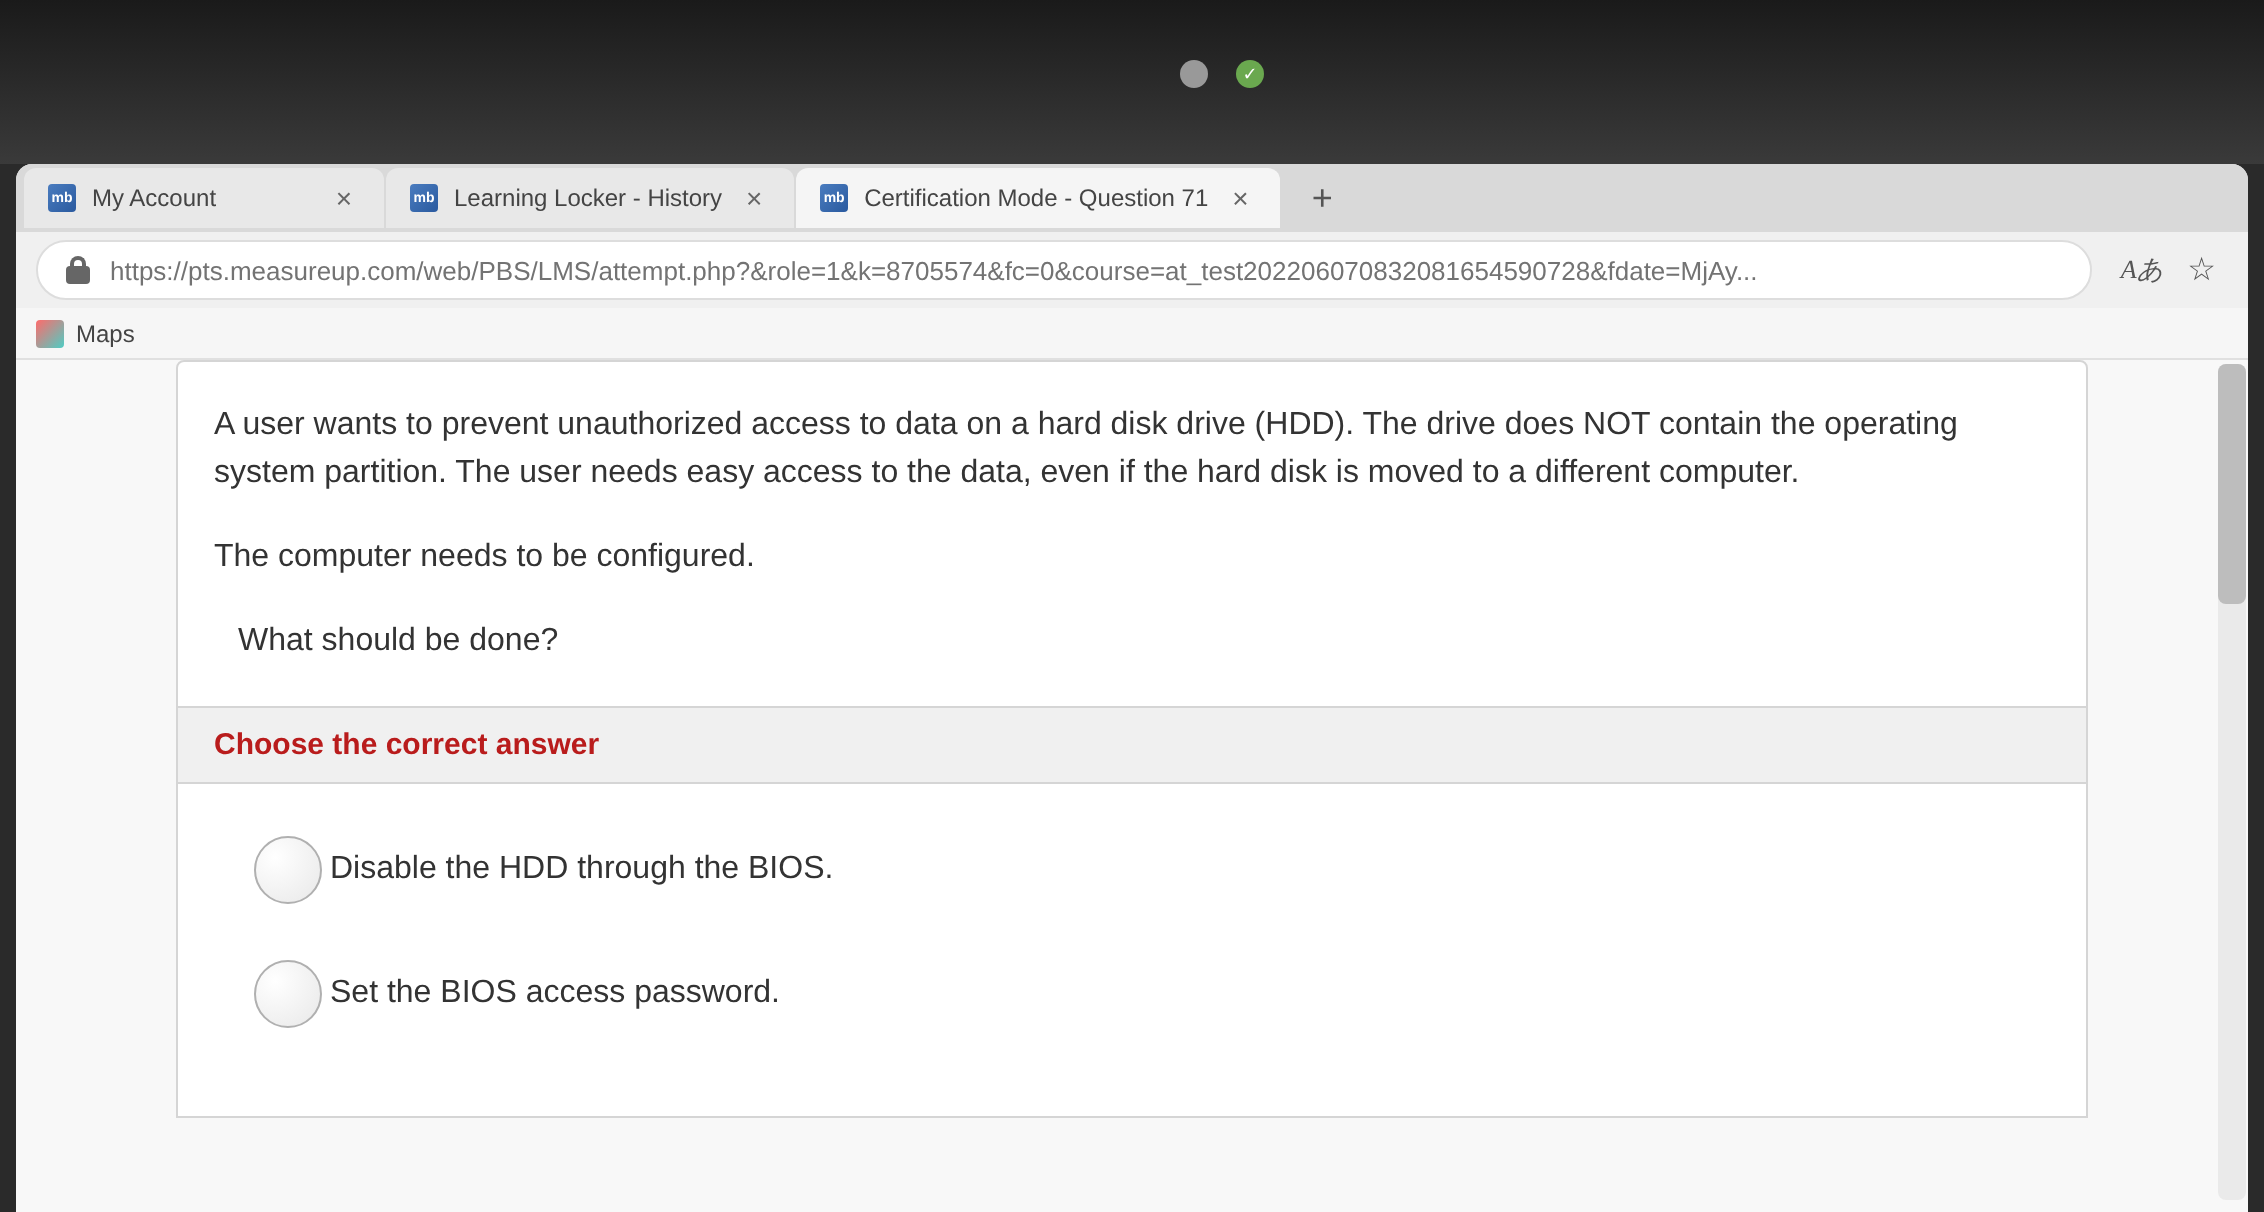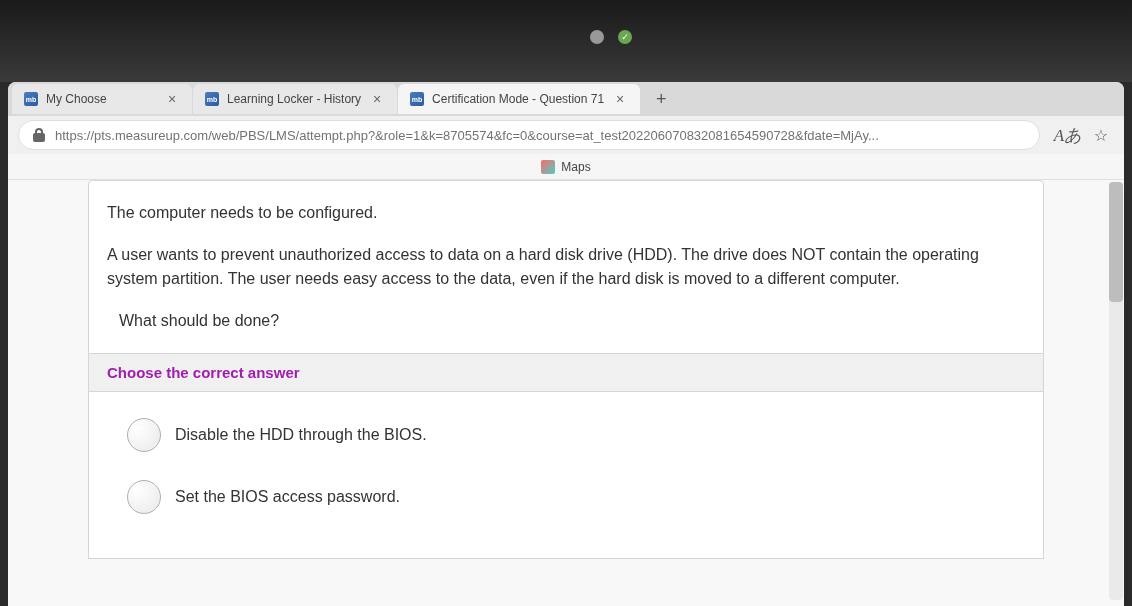--- a/index.html
+++ b/index.html
@@ -159,34 +159,33 @@
       padding: 0 6px;
     }
     .addr-tool {
       color: #555;
       font-size: 14px;
       cursor: pointer;
     }
     .addr-tool.reader {
       font-style: italic;
       font-family: Georgia, serif;
-      font-size: 17px;
+      font-size: 13px;
     }
     .star-icon {
       font-size: 16px;
     }
     .bookmarks-bar {
       display: flex;
       align-items: center;
       height: 26px;
       padding: 0 10px;
       background: #f6f6f6;
       border-bottom: 1px solid #e0e0e0;
       gap: 8px;
-      justify-content: center;
     }
     .bookmark-item {
       display: flex;
       align-items: center;
       gap: 6px;
       font-size: 12px;
       color: #444;
       cursor: pointer;
     }
     .bookmark-icon {
@@ -217,32 +216,32 @@
       margin-bottom: 0;
       margin-left: 12px;
     }
     .answer-header {
       background: #f0f0f0;
       border: 1px solid #d5d5d5;
       border-top: none;
       padding: 10px 18px;
       font-size: 15px;
       font-weight: bold;
-      color: #a21caf;
+      color: #b91c1c;
     }
     .options-block {
       background: #fff;
       border: 1px solid #d5d5d5;
       border-top: none;
       padding: 12px 18px 30px 18px;
     }
     .option-row {
       display: flex;
       align-items: center;
-      gap: 14px;
+      gap: 4px;
       padding: 14px 20px;
       cursor: pointer;
     }
     .radio-circle {
       width: 34px;
       height: 34px;
       border: 1px solid #b0b0b0;
       border-radius: 50%;
       flex-shrink: 0;
       background: radial-gradient(circle at 30% 30%, #ffffff, #e8e8e8);
@@ -277,21 +276,21 @@
     <div class="top-dot"></div>
     <div class="top-dot check">✓</div>
   </div>
 </div>
 
 <div class="browser-chrome">
 
   <div class="tab-bar">
     <div class="tab">
       <div class="tab-favicon">mb</div>
-      <span>My Choose</span>
+      <span>My Account</span>
       <span class="tab-close">×</span>
     </div>
     <div class="tab">
       <div class="tab-favicon">mb</div>
       <span>Learning Locker - History</span>
       <span class="tab-close">×</span>
     </div>
     <div class="tab active">
       <div class="tab-favicon">mb</div>
       <span>Certification Mode - Question 71</span>
@@ -313,22 +312,22 @@
 
   <div class="bookmarks-bar">
     <div class="bookmark-item">
       <div class="bookmark-icon"></div>
       <span>Maps</span>
     </div>
   </div>
 
   <div class="content-area">
     <div class="question-block">
+      <p>A user wants to prevent unauthorized access to data on a hard disk drive (HDD). The drive does NOT contain the operating system partition. The user needs easy access to the data, even if the hard disk is moved to a different computer.</p>
       <p>The computer needs to be configured.</p>
-      <p>A user wants to prevent unauthorized access to data on a hard disk drive (HDD). The drive does NOT contain the operating system partition. The user needs easy access to the data, even if the hard disk is moved to a different computer.</p>
       <p>What should be done?</p>
     </div>
     <div class="answer-header">Choose the correct answer</div>
     <div class="options-block">
       <div class="option-row">
         <div class="radio-circle"></div>
         <span class="option-label">Disable the HDD through the BIOS.</span>
       </div>
       <div class="option-row">
         <div class="radio-circle"></div>

